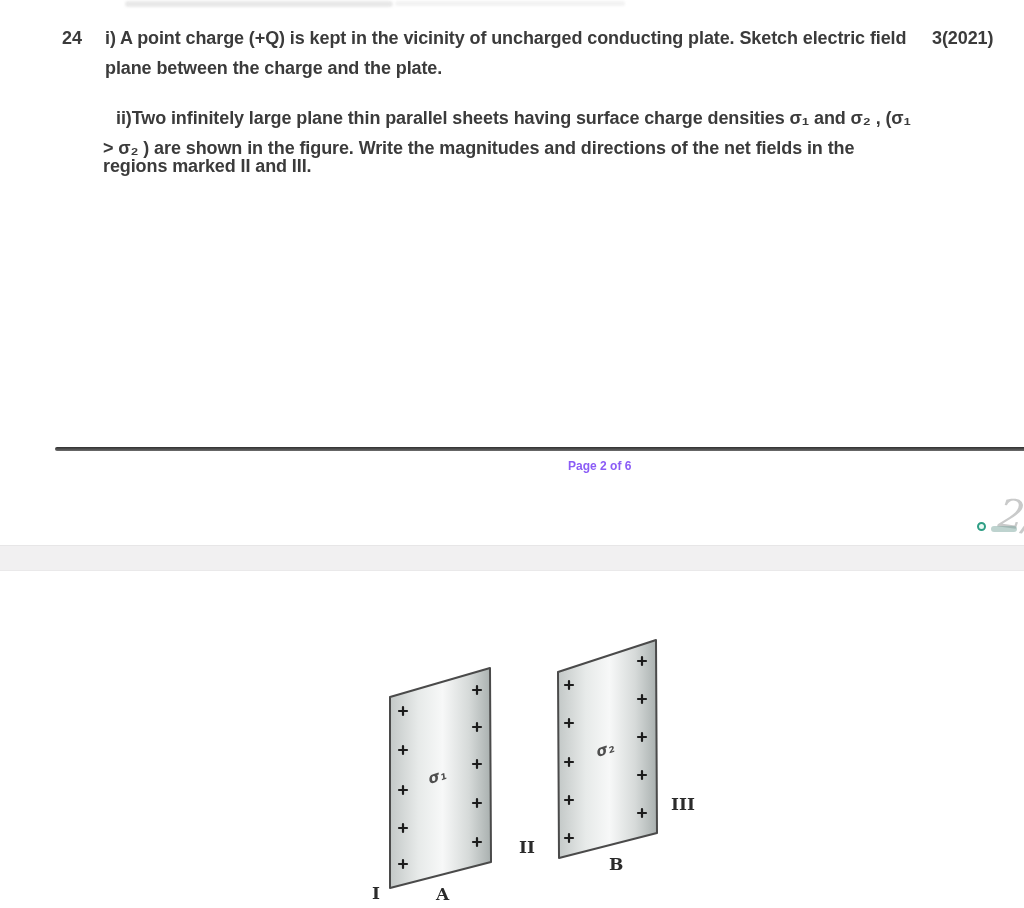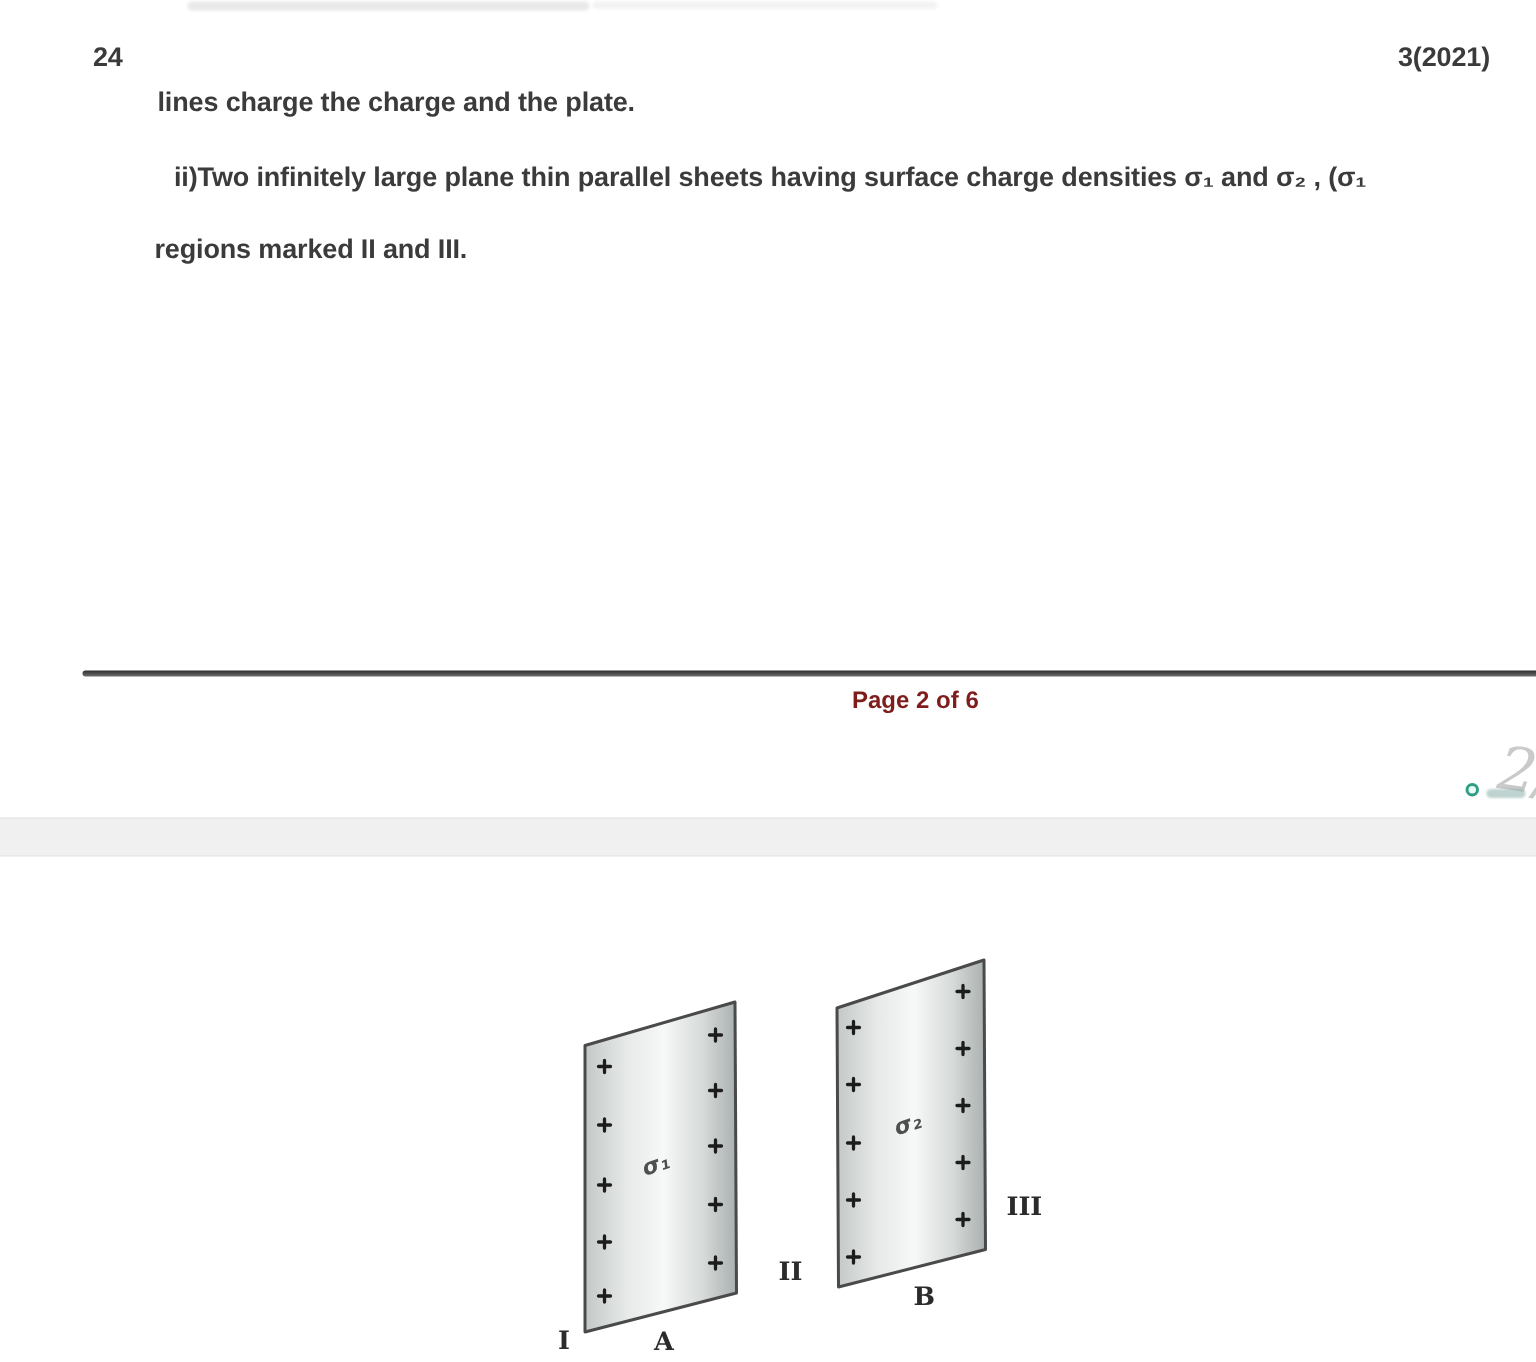--- a/index.html
+++ b/index.html
@@ -19,21 +19,21 @@
   .marks { left:932px; top:28px; font-weight:700; }
   .l-i1  { left:105px; top:28px; }
   .l-i2  { left:105px; top:58px; }
   .l-ii1 { left:116px; top:108px; }
   .l-ii2 { left:103px; top:138px; }
   .l-ii3 { left:103px; top:156px; }
 
   
   .rule { position:absolute; left:55px; top:447px; width:969px; height:4px;
           background:linear-gradient(#2f2f2f,#6d6d6d); border-radius:2px 0 0 2px; }
-  .pagefooter { position:absolute; left:568px; top:459px; font-size:16px; color:#7f1d1d;
+  .pagefooter { position:absolute; left:568px; top:459px; font-size:12px; color:#8b5cf6;
                 font-weight:600; white-space:nowrap; }
   .pagefooter .num { font-weight:800; }
 
   
   .wm-glyph { position:absolute; left:999px; top:492px; font:italic 40px "DejaVu Serif",serif;
               color:#c9caca; transform:rotate(8deg); }
   .wm-ring  { position:absolute; left:977px; top:522px; width:9px; height:9px;
               border:2.5px solid #2f9e85; border-radius:50%; background:#eafaf5; }
   .wm-blur  { position:absolute; left:991px; top:526px; width:26px; height:6px;
               background:#7fa8a1; opacity:.5; border-radius:3px; filter:blur(.6px); }
@@ -53,23 +53,25 @@
 <body>
 
 <div class="page">
 
   <div class="artifact a1"></div>
   <div class="artifact a2"></div>
 
   <div class="qtext qnum">24</div>
   <div class="qtext marks">3(2021)</div>
 
-  <div class="qtext l-i2">lines charge the charge and the plate.</div>
+  <div class="qtext l-i1">i) A point charge (+Q) is kept in the vicinity of uncharged conducting plate. Sketch electric field</div>
+  <div class="qtext l-i2">plane between the charge and the plate.</div>
 
   <div class="qtext l-ii1">ii)Two infinitely large plane thin parallel sheets having surface charge densities σ₁ and σ₂ , (σ₁</div>
+  <div class="qtext l-ii2">&gt; σ₂ ) are shown in the figure. Write the magnitudes and directions of the net fields in the</div>
   <div class="qtext l-ii3">regions marked II and III.</div>
 
   <div class="rule"></div>
 
   <div class="pagefooter"><span>Page</span> <span class="num">2</span> <span>of</span> <span class="num">6</span></div>
 
   <div class="wm-glyph">2∕</div>
   <div class="wm-ring"></div>
   <div class="wm-blur"></div>
 

